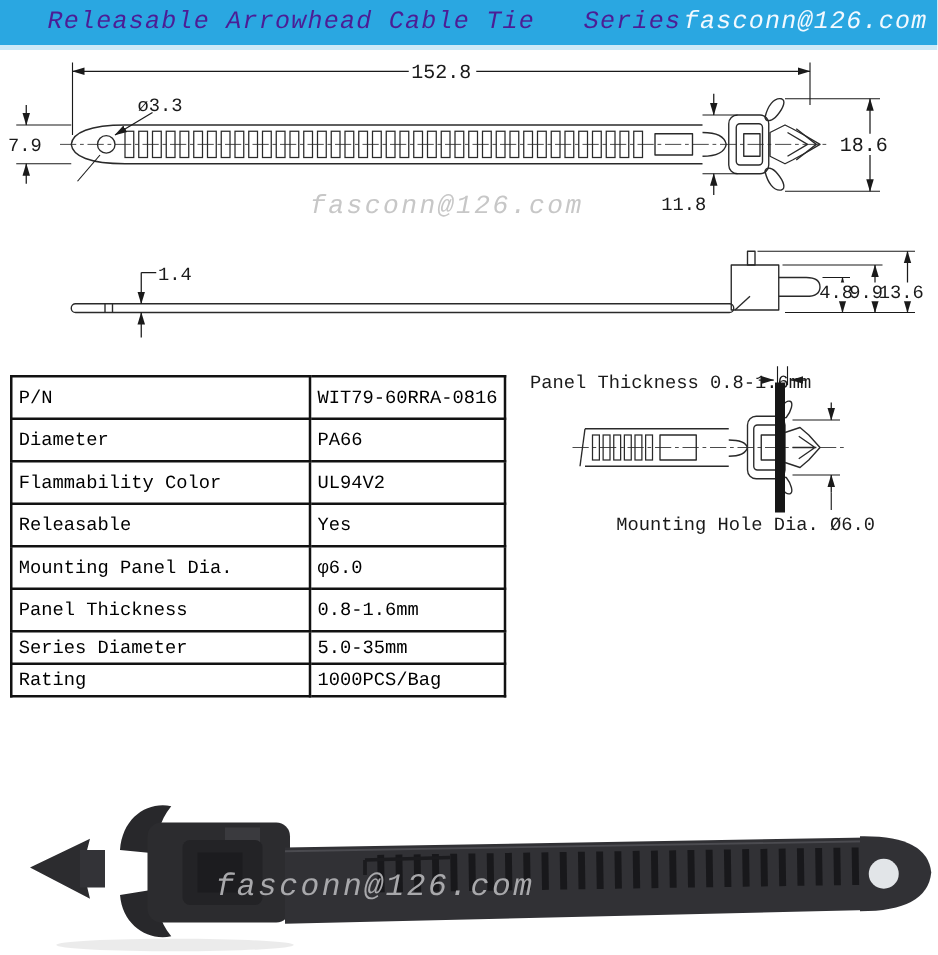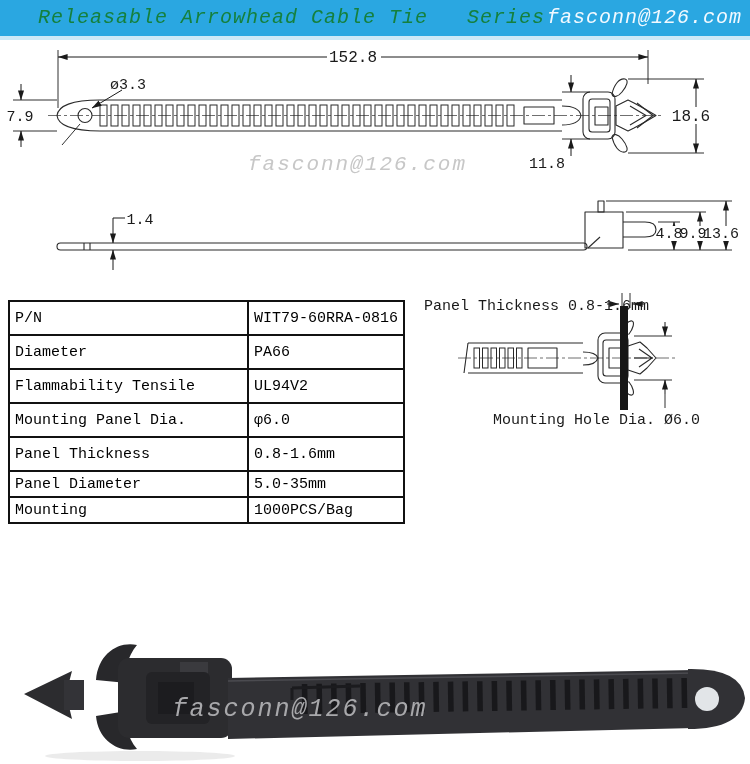--- a/index.html
+++ b/index.html
@@ -14,21 +14,21 @@
   .header-bar{
     position:absolute;left:0;top:0;width:750px;height:36px;
     background:#2aa7e1;
   }
   .header-strip{
     position:absolute;left:0;top:36px;width:750px;height:4px;
     background:#cde9f7;
   }
   .header-title{
     position:absolute;left:38px;top:6px;
-    color:#15803d;font-style:italic;font-size:20px;letter-spacing:1px;
+    color:#4c1d95;font-style:italic;font-size:20px;letter-spacing:1px;
     white-space:pre;
   }
   .header-email{
     position:absolute;right:8px;top:6px;
     color:#f2f9ff;font-style:italic;font-size:20px;letter-spacing:1px;
   }
   
   svg{position:absolute;left:0;}
   #top-view{top:40px;}
   #side-view{top:200px;}
@@ -252,37 +252,41 @@
   <tbody>
     <tr class="tall">
         <td class="c1">P/N</td>
         <td class="c2">WIT79-60RRA-0816</td>
       </tr>
     <tr class="tall">
         <td class="c1">Diameter</td>
         <td class="c2">PA66</td>
       </tr>
     <tr class="tall">
-        <td class="c1">Flammability Tensile</td>
+        <td class="c1">Flammability Color</td>
         <td class="c2">UL94V2</td>
+      </tr>
+    <tr class="tall">
+        <td class="c1">Releasable</td>
+        <td class="c2">Yes</td>
       </tr>
     <tr class="tall">
         <td class="c1">Mounting Panel Dia.</td>
         <td class="c2">φ6.0</td>
       </tr>
     <tr class="tall">
         <td class="c1">Panel Thickness</td>
         <td class="c2">0.8-1.6mm</td>
       </tr>
     <tr class="short">
-        <td class="c1">Panel Diameter</td>
+        <td class="c1">Series Diameter</td>
         <td class="c2">5.0-35mm</td>
       </tr>
     <tr class="short">
-        <td class="c1">Mounting</td>
+        <td class="c1">Rating</td>
         <td class="c2">1000PCS/Bag</td>
       </tr>
   </tbody>
 </table>
 
 <svg id="photo" width="750" height="126" viewBox="0 0 750 126">
 
   <ellipse cx="140" cy="118" rx="95" ry="5" fill="rgba(0,0,0,0.08)"></ellipse>
 
   <path d="M24,56 L72,33 L66,56 L72,81 Z" fill="#2c2c2f"></path>

